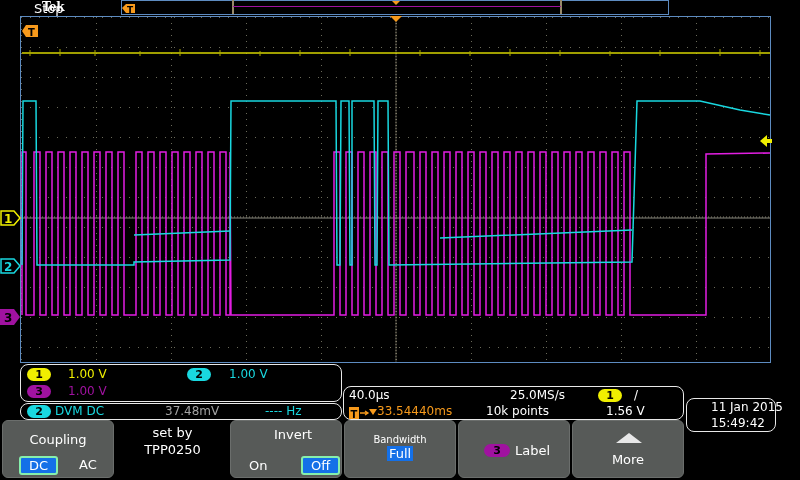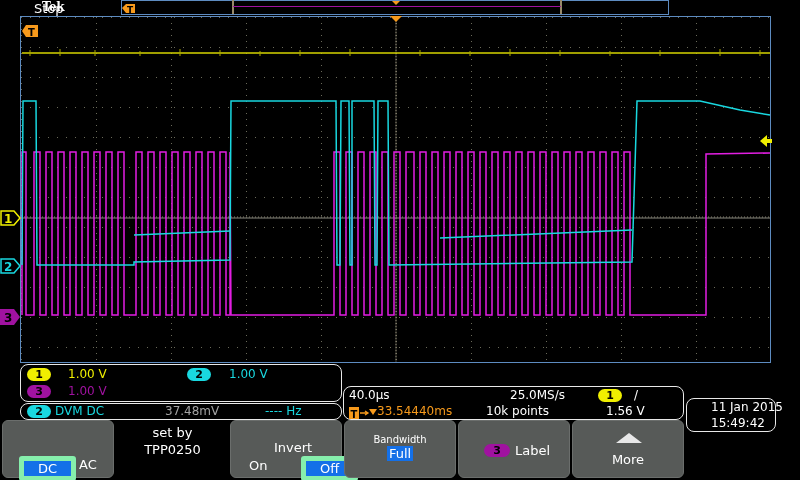--- a/index.html
+++ b/index.html
@@ -9,21 +9,21 @@
   #state{left:34px;top:1px;font-size:13px;color:#fff;}
   #record-bar{left:121px;top:0;width:548px;height:15px;border:1px solid #5d8bc0;box-sizing:border-box;background:#000;}
   #record-window{left:232px;top:0;width:330px;height:14px;border-left:2px solid #988a6a;border-right:2px solid #988a6a;box-sizing:border-box;}
   #record-line{left:233px;top:6px;width:328px;height:1px;background:#a012a0;}
   #scope{left:20px;top:16px;width:751px;height:347px;border:1px solid #5d8bc0;box-sizing:border-box;}
   svg{position:absolute;left:0;top:0;}
   .panel{position:absolute;border:1px solid #e8e8e8;border-radius:8px;box-sizing:border-box;background:#000;}
   .txt{position:absolute;font-size:12px;white-space:nowrap;}
   .badge{position:absolute;height:13px;border-radius:7px;font-size:11px;font-weight:bold;color:#000;text-align:center;line-height:13px;}
   .btn{position:absolute;top:420px;height:58px;background:#575a58;border-radius:6px;border:1px solid #6b6e6c;box-sizing:border-box;text-align:center;color:#fff;font-size:13px;}
-  .sel{background:#1470e8;border:5px solid #86efac;border-radius:3px;padding:0 14px;}
+  .sel{background:#1470e8;border:2px solid #86efac;border-radius:3px;padding:0 8px;}
 </style>
 </head>
 <body>
 
 <div id="brand" class="abs">Tek</div>
 <div id="state" class="abs">Stop</div>
 
 <div id="record-bar" class="abs"></div>
 <div id="record-window" class="abs"></div>
 <div id="record-line" class="abs"></div>
@@ -153,29 +153,30 @@
   <div class="txt" style="left:142px;top:17px;">10k points</div>
   <div class="txt" style="left:262px;top:17px;">1.56 V</div>
 </div>
 
 <div class="panel" style="left:686px;top:398px;width:90px;height:34px;text-decoration:underline;">
   <div class="txt" style="left:24px;top:1px;">11 Jan  2015</div>
   <div class="txt" style="left:24px;top:17px;">15:49:42</div>
 </div>
 
 <div class="btn" style="left:2px;width:112px;">
+  <div style="margin-top:11px;">Coupling</div>
   <div style="position:absolute;left:16px;top:35px;" class="sel">DC</div>
   <div style="position:absolute;left:76px;top:36px;">AC</div>
 </div>
 <div class="abs" style="left:116px;top:424px;width:113px;text-align:center;font-size:13px;line-height:17px;color:#fff;">
   <div>set by</div>
   <div>TPP0250</div>
 </div>
 <div class="btn" style="left:230px;width:112px;">
-  <div style="margin-top:19px;padding-left:14px;">Invert</div>
+  <div style="margin-top:6px;padding-left:14px;">Invert</div>
   <div style="position:absolute;left:18px;top:37px;">On</div>
   <div style="position:absolute;left:70px;top:35px;" class="sel">Off</div>
 </div>
 <div class="btn" style="left:344px;width:112px;">
   <div style="margin-top:13px;font-size:10px;">Bandwidth</div>
   <div style="display:inline-block;margin-top:1px;background:#1470e8;padding:0 2px;">Full</div>
 </div>
 <div class="btn" style="left:458px;width:112px;">
   <div class="badge" style="left:25px;top:23px;width:26px;background:#a012a0;">3</div>
   <div style="position:absolute;left:56px;top:22px;">Label</div>

